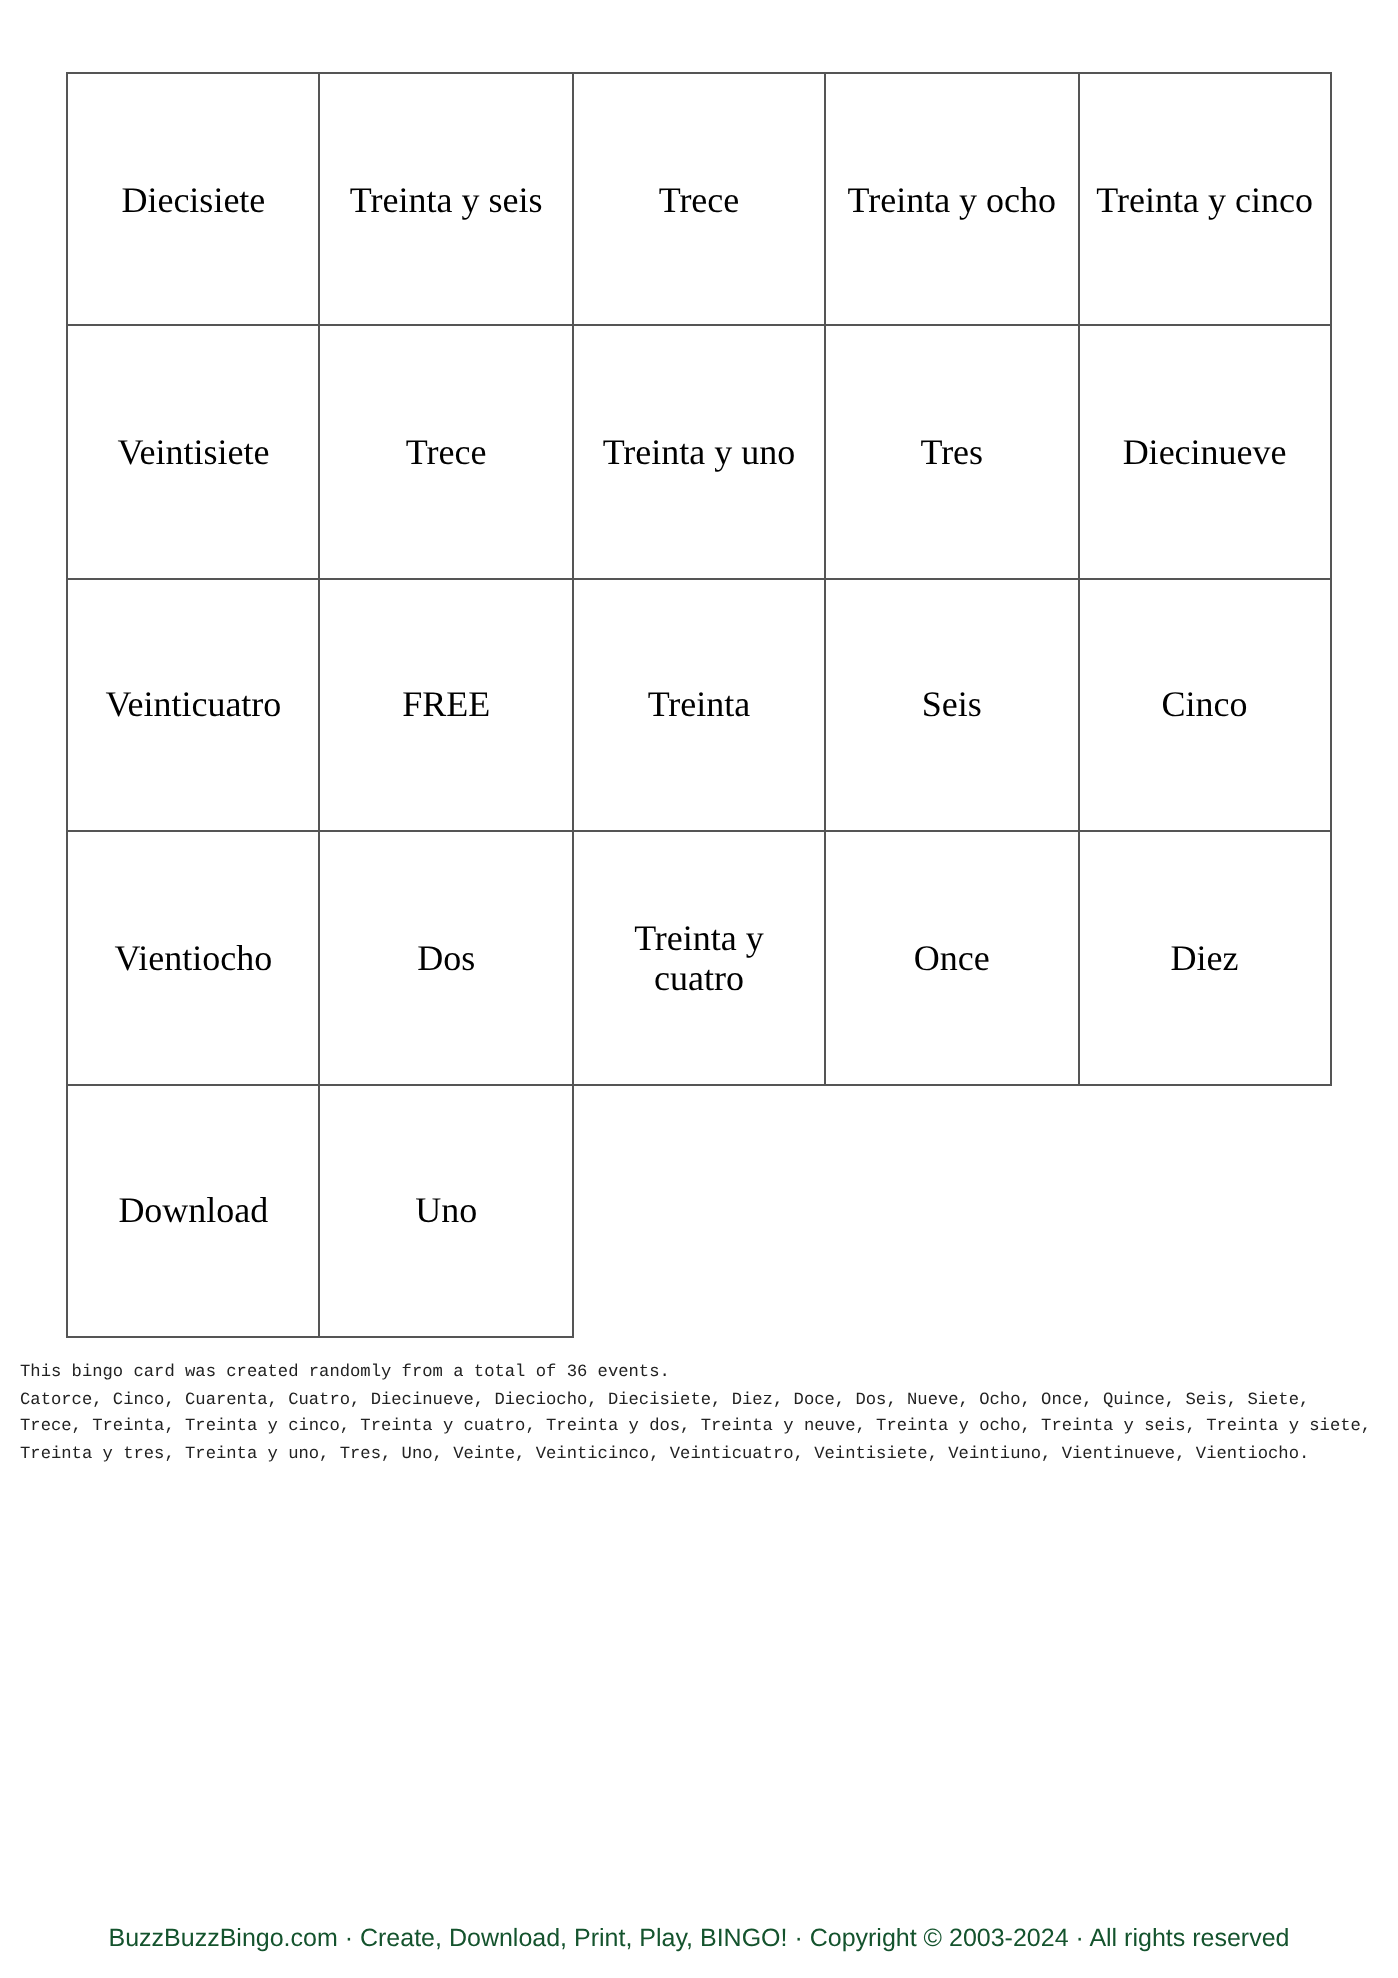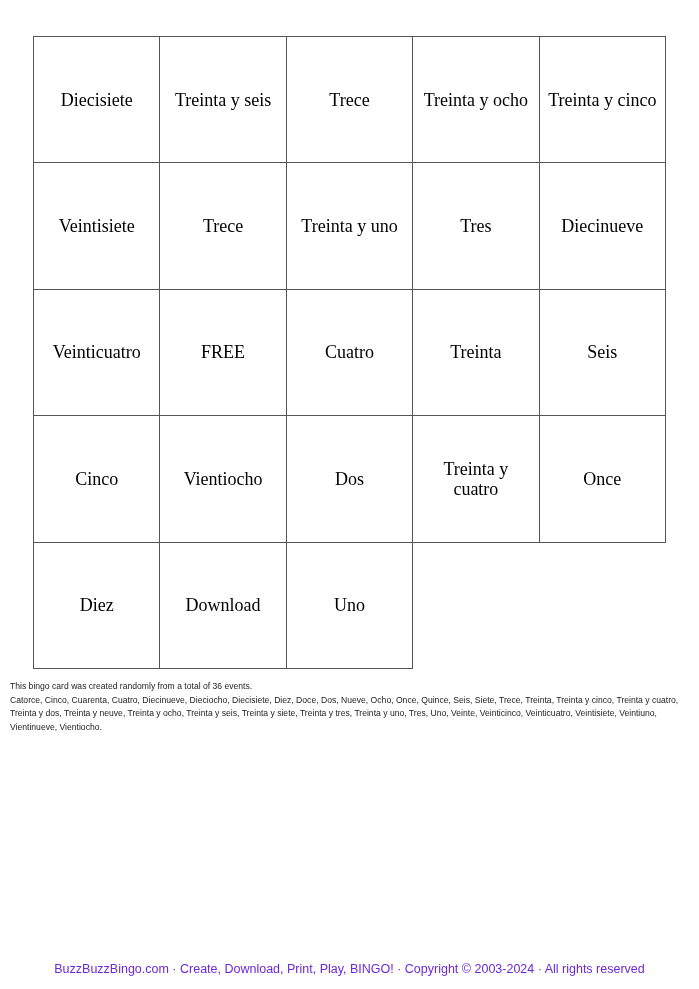--- a/index.html
+++ b/index.html
@@ -7,40 +7,39 @@
   .grid {
     position: absolute; left: 33px; top: 36px; width: 633px; height: 633px;
     display: grid; grid-template-columns: repeat(5, 1fr); grid-template-rows: repeat(5, 1fr);
     border-top: 1px solid #555; border-left: 1px solid #555; box-sizing: border-box;
   }
   .cell {
     border-right: 1px solid #555; border-bottom: 1px solid #555;
     display: flex; align-items: center; justify-content: center; text-align: center;
     font-size: 18px; line-height: 20px; padding: 0 6px; box-sizing: border-box; font-family: Liberation Serif, serif;
   }
-  .note { position: absolute; left: 10px; top: 680px; width: 680px; font-size: 8.6px; line-height: 13.5px; color: #222; }
-  .footer { position: absolute; left: 0; top: 962px; width: 699px; text-align: center; font-size: 12.5px; color: #6d28d9; }
+  .note { position: absolute; left: 10px; top: 680px; width: 680px; font-size: 8.6px; line-height: 13.5px; color: #222; font-family: Liberation Mono, monospace; }
+  .footer { position: absolute; left: 0; top: 962px; width: 699px; text-align: center; font-size: 12.5px; color: #14532d; }
 </style>
 </head>
 <body>
 
 <div class="grid">
   <div class="cell">Diecisiete</div>
   <div class="cell">Treinta y seis</div>
   <div class="cell">Trece</div>
   <div class="cell">Treinta y ocho</div>
   <div class="cell">Treinta y cinco</div>
   <div class="cell">Veintisiete</div>
   <div class="cell">Trece</div>
   <div class="cell">Treinta y uno</div>
   <div class="cell">Tres</div>
   <div class="cell">Diecinueve</div>
   <div class="cell">Veinticuatro</div>
   <div class="cell">FREE</div>
-  <div class="cell">Cuatro</div>
   <div class="cell">Treinta</div>
   <div class="cell">Seis</div>
   <div class="cell">Cinco</div>
   <div class="cell">Vientiocho</div>
   <div class="cell">Dos</div>
   <div class="cell">Treinta y cuatro</div>
   <div class="cell">Once</div>
   <div class="cell">Diez</div>
   <div class="cell">Download</div>
   <div class="cell">Uno</div>

